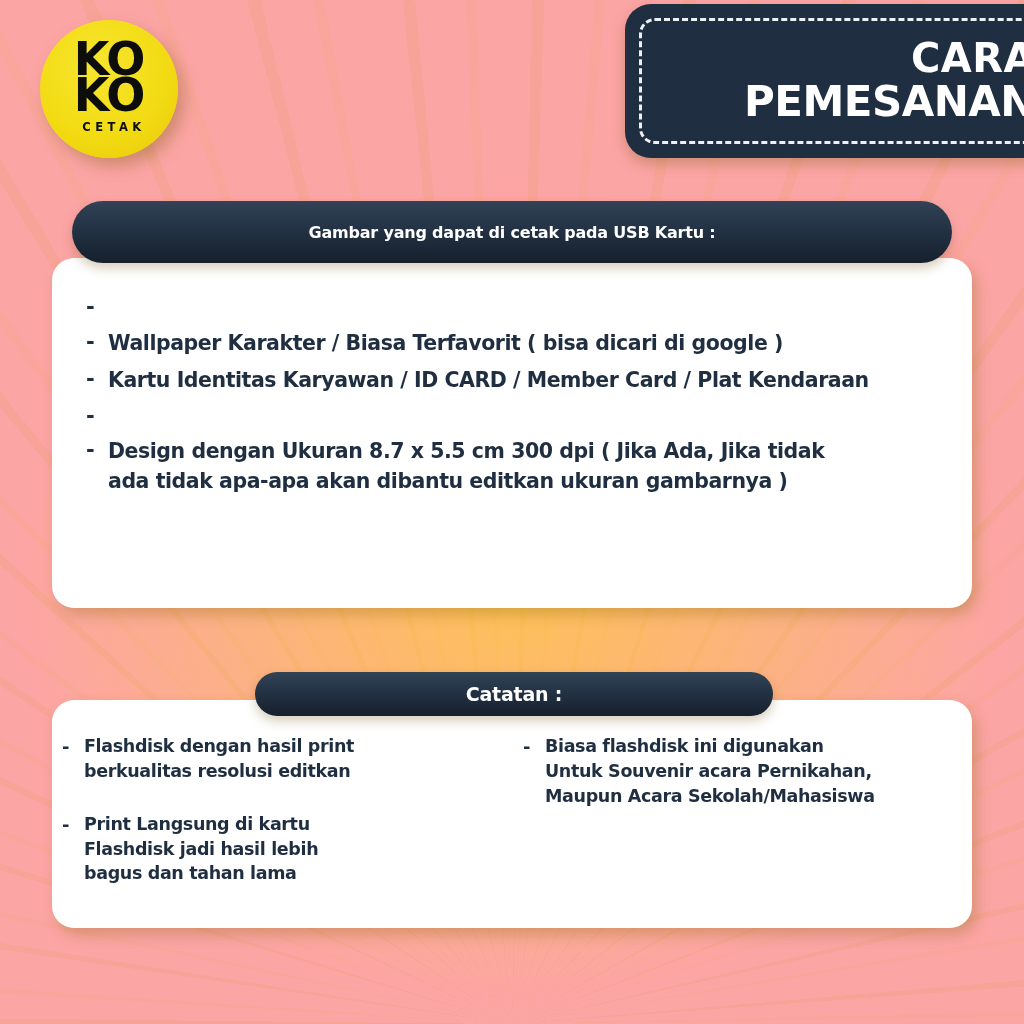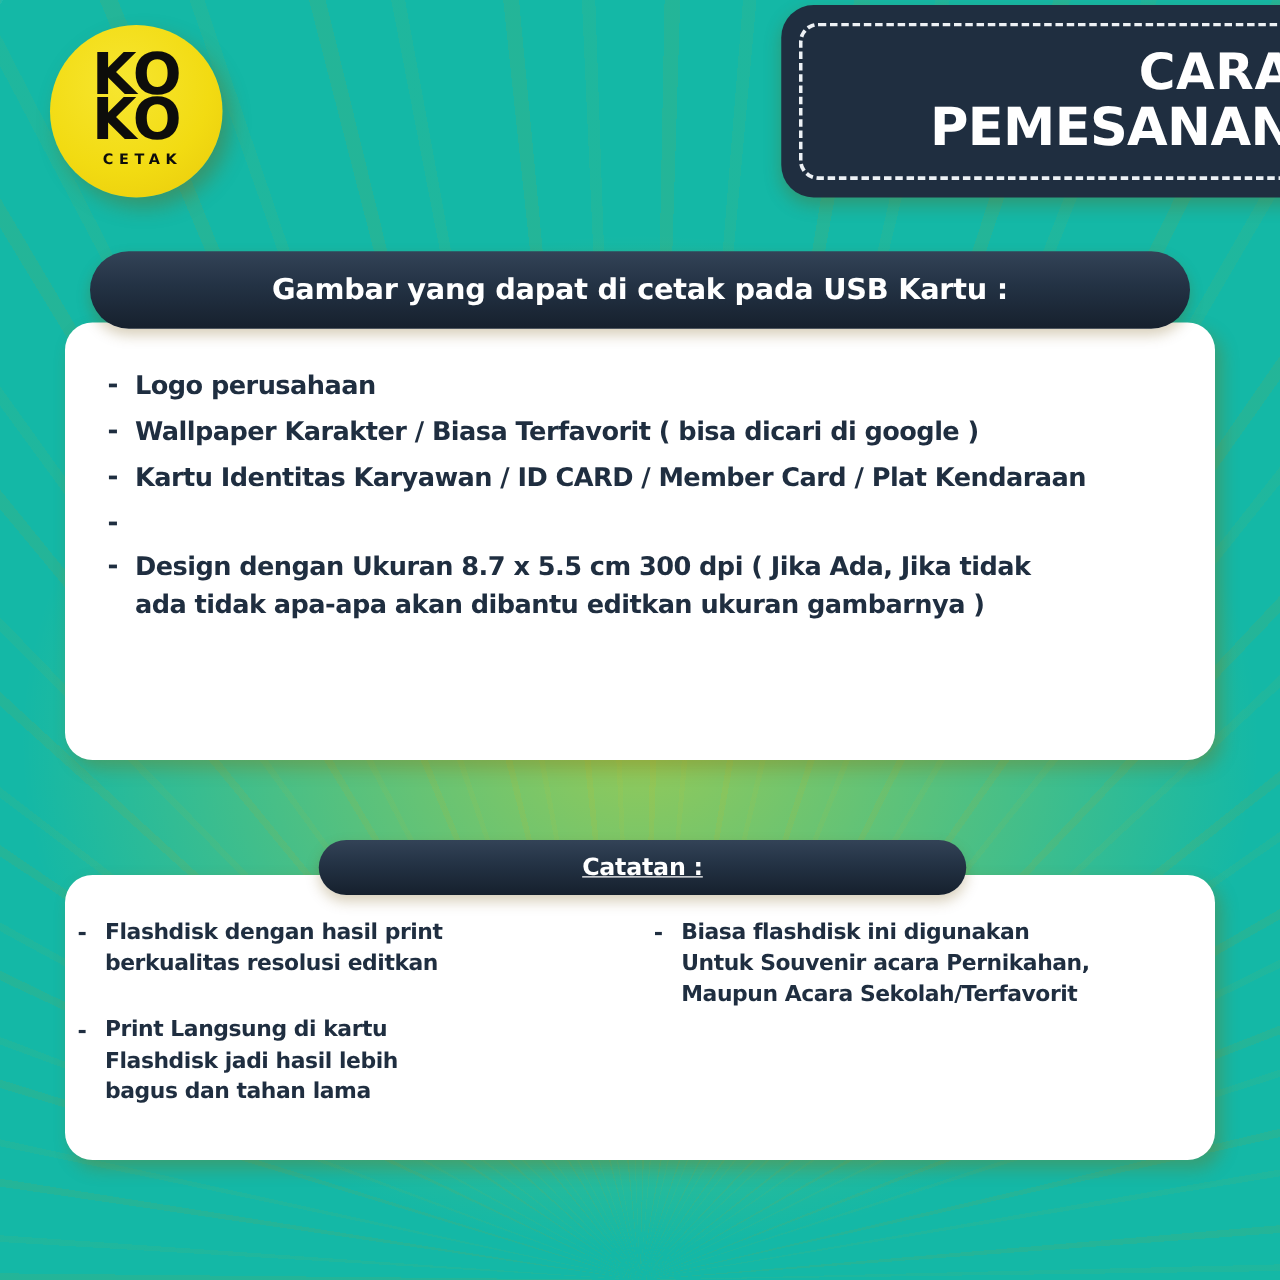--- a/index.html
+++ b/index.html
@@ -12,21 +12,21 @@
     overflow: hidden;
     font-family: "Liberation Sans", sans-serif;
     background: #FBD313;
   }
 
   
   #poster {
     position: relative;
     width: 1024px;
     height: 1024px;
-    background: #14b8a6;
+    background: #fca5a5;
     overflow: hidden;
   }
 
   
   .rays {
     position: absolute;
     left: 50%;
     top: 100%;
     width: 2600px;
     height: 2600px;
@@ -185,30 +185,29 @@
   .pill-notes {
     left: 255px;
     top: 672px;
     width: 518px;
     height: 44px;
   }
   .pill-title .pill-label {
     font-family: "DejaVu Sans", sans-serif;
     font-weight: 700;
     color: #FFFFFF;
-    font-size: 23px;
+    font-size: 16px;
     letter-spacing: -0.2px;
   }
   .pill-notes .pill-label {
     font-family: "DejaVu Sans", sans-serif;
     font-weight: 700;
     color: #FFFFFF;
     font-size: 19px;
     letter-spacing: -0.2px;
-    text-decoration: underline;
   }
 
   
   .list {
     position: absolute;
     left: 86px;
     top: 294px;
     width: 870px;
   }
   .list-item {
@@ -296,21 +295,20 @@
 
   <div class="card card-main"></div>
 
   <div class="pill pill-title">
     <span class="pill-label">Gambar yang dapat di cetak pada USB Kartu :</span>
   </div>
 
   <div class="list">
     <div class="list-item">
       <span class="dash-mark">-</span>
-      <span class="list-text">Logo perusahaan</span>
     </div>
     <div class="list-item">
       <span class="dash-mark">-</span>
       <span class="list-text">Wallpaper Karakter / Biasa Terfavorit ( bisa dicari di google )</span>
     </div>
     <div class="list-item">
       <span class="dash-mark">-</span>
       <span class="list-text">Kartu Identitas Karyawan / ID CARD / Member Card / Plat Kendaraan</span>
     </div>
     <div class="list-item">
@@ -341,18 +339,18 @@
         <span class="note-text">Print Langsung di kartu
 Flashdisk jadi hasil lebih
 bagus dan tahan lama</span>
       </div>
     </div>
     <div class="notes-col">
       <div class="note-item">
         <span class="note-dash">-</span>
         <span class="note-text">Biasa flashdisk ini digunakan
 Untuk Souvenir acara Pernikahan,
-Maupun Acara Sekolah/Terfavorit</span>
+Maupun Acara Sekolah/Mahasiswa</span>
       </div>
     </div>
   </div>
 
 </div>
 
 </body></html>

